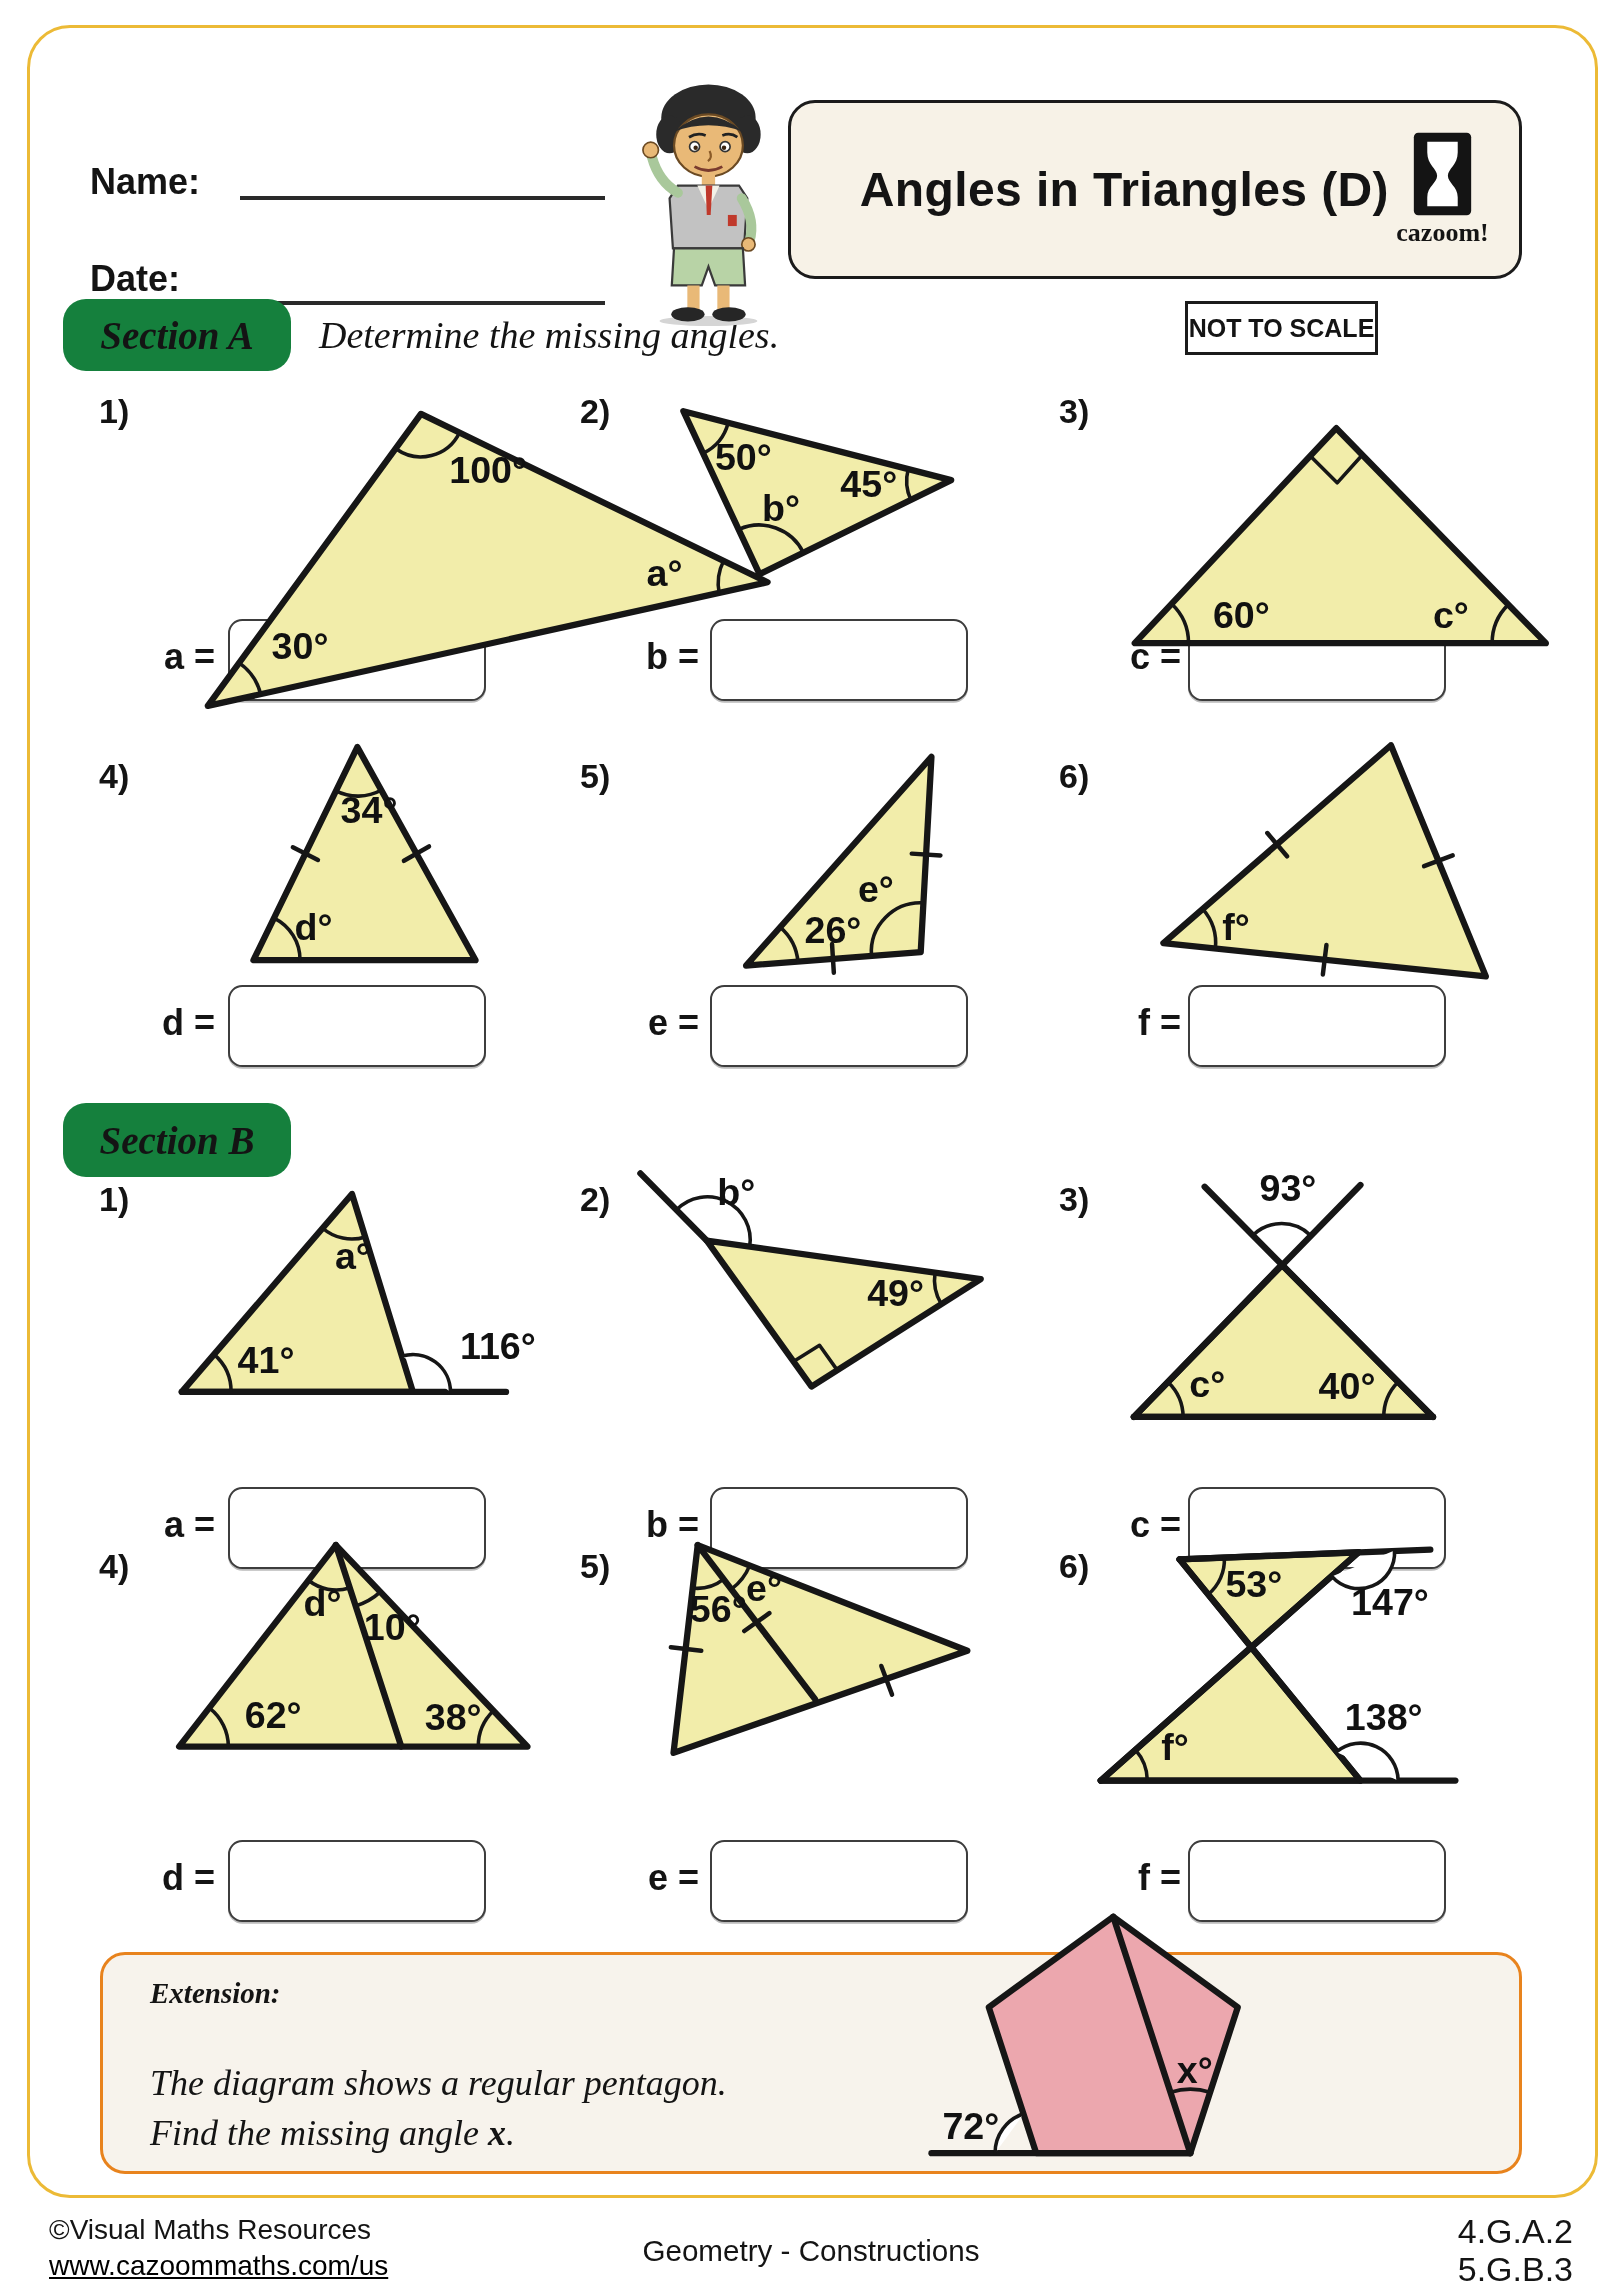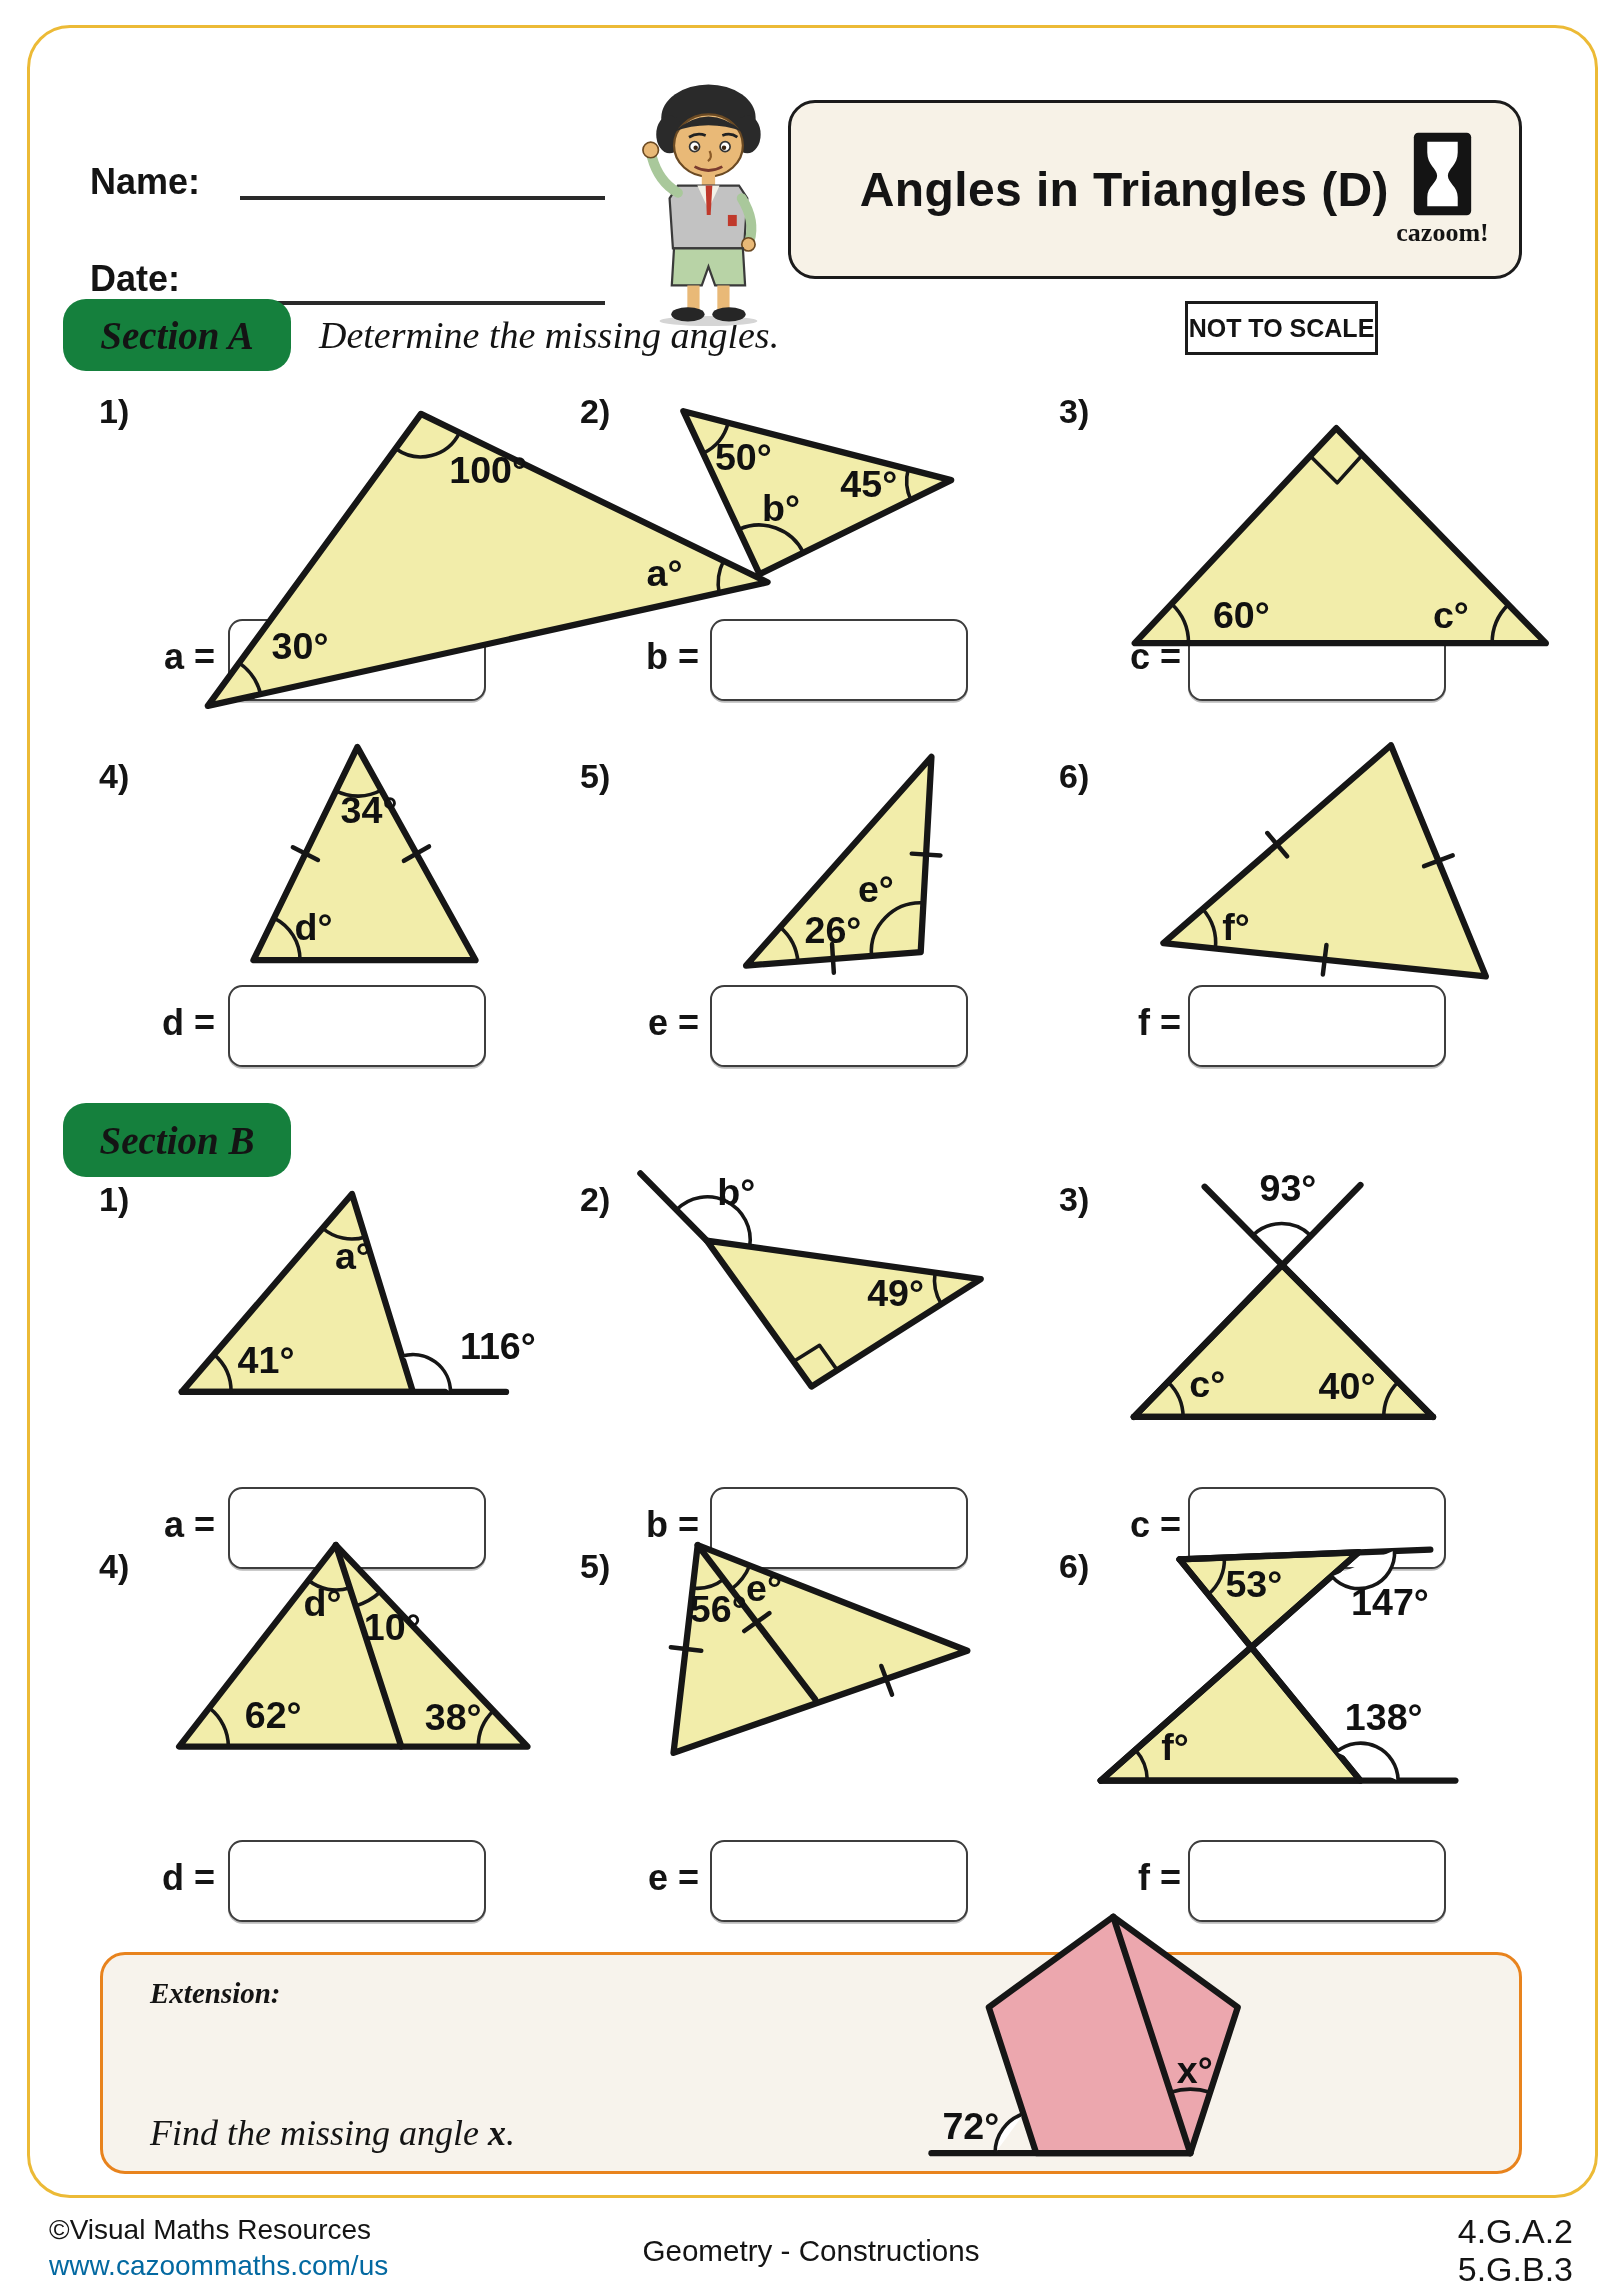--- a/index.html
+++ b/index.html
@@ -24,21 +24,21 @@
   .ans-box{width:258px;height:82px;background:#fff;border:2.7px solid #3d3d3d;border-radius:14.3px;box-sizing:border-box;
            box-shadow:0 1.8px 0 rgba(60,60,60,.35);}
   .ext-box{left:100px;top:1952px;width:1422px;height:222px;border:3.6px solid #e8831d;border-radius:25px;
            background:#f7f3ec;box-sizing:border-box;}
   .ext-title{font-family:"Liberation Serif", serif;font-style:italic;font-weight:bold;font-size:29px;}
   .ext-line{font-family:"Liberation Serif", serif;font-style:italic;font-size:36px;}
   .ext-var{font-weight:bold;}
   .foot{font-size:28px;}
   .foot-center{left:0;right:0;text-align:center;font-size:29.6px;}
   .foot-right{right:49px;text-align:left;font-size:34px;}
-  .link{color:#0369a1;}
+  .link{color:#000000;text-decoration:underline;}
   svg text{font-family:"Liberation Sans", sans-serif;font-weight:bold;font-size:42px;fill:#111;
            text-anchor:middle;dominant-baseline:middle;}
   .overlay{left:0;top:0;pointer-events:none;}
 </style>
 </head>
 <body>
 
 <div class="page">
 
   <div class="abs frame"></div>
@@ -103,20 +103,21 @@
 
   <div class="abs ans-label" style="left:134px;top:1857px;">d =</div>
   <div class="abs ans-box" style="left:228px;top:1840px;"></div>
   <div class="abs ans-label" style="left:618px;top:1857px;">e =</div>
   <div class="abs ans-box" style="left:710px;top:1840px;"></div>
   <div class="abs ans-label" style="left:1100px;top:1857px;">f =</div>
   <div class="abs ans-box" style="left:1188px;top:1840px;"></div>
 
   <div class="abs ext-box"></div>
   <div class="abs ext-title" style="left:150px;top:1977px;">Extension:</div>
+  <div class="abs ext-line" style="left:150px;top:2062px;">The diagram shows a regular pentagon.</div>
   <div class="abs ext-line" style="left:150px;top:2112px;"><span>Find the missing angle </span><span class="ext-var">x</span><span>.</span></div>
 
   <svg class="abs overlay" width="1622" height="2293" viewBox="0 0 1811 2560">
 
     <g transform="translate(698,88) scale(0.62)">
       <ellipse cx="150" cy="436" rx="88" ry="9" fill="#d5d5d5"></ellipse>
       <ellipse cx="150" cy="70" rx="85" ry="60" fill="#2a2a2a"></ellipse>
       <ellipse cx="80" cy="100" rx="24" ry="34" fill="#2a2a2a"></ellipse>
       <ellipse cx="220" cy="100" rx="24" ry="34" fill="#2a2a2a"></ellipse>
       <ellipse cx="150" cy="120" rx="62" ry="56" fill="#e9b977" stroke="#6b4a23" stroke-width="4"></ellipse>

